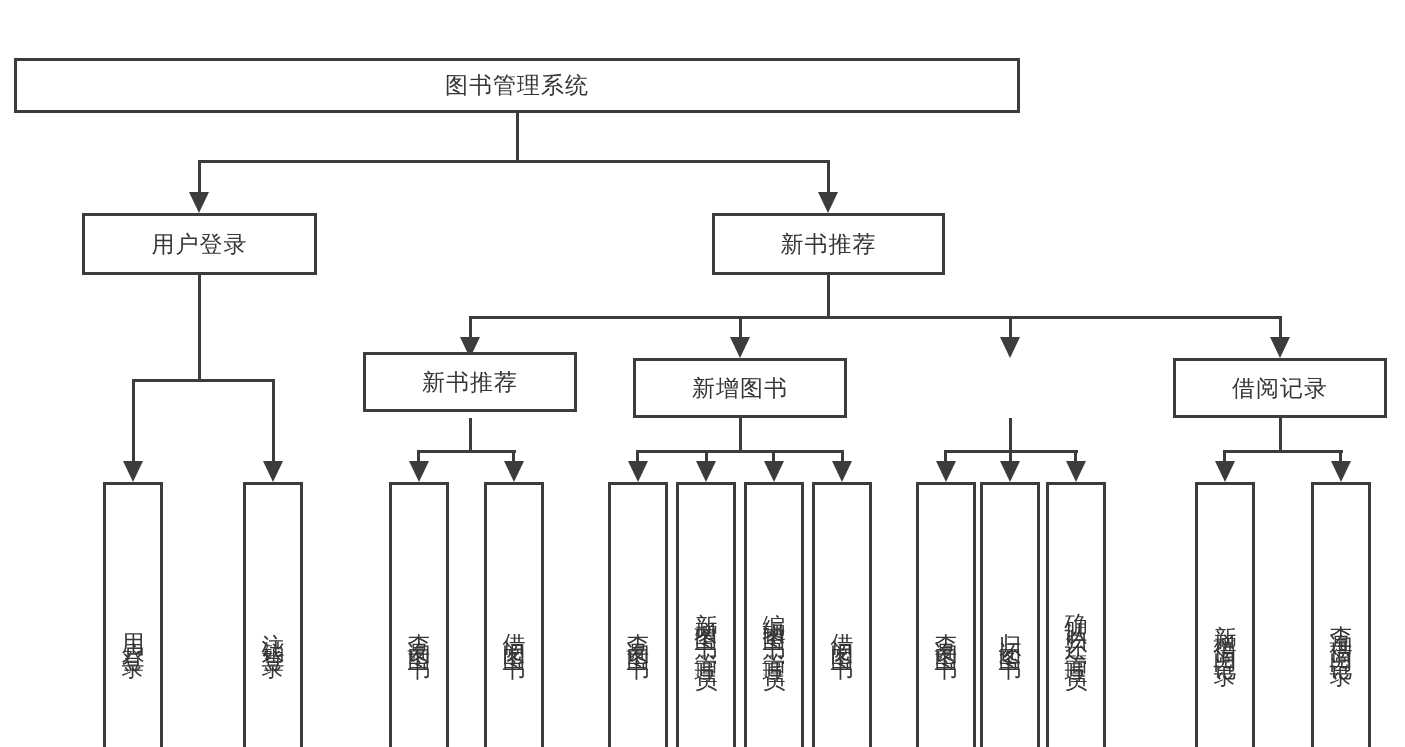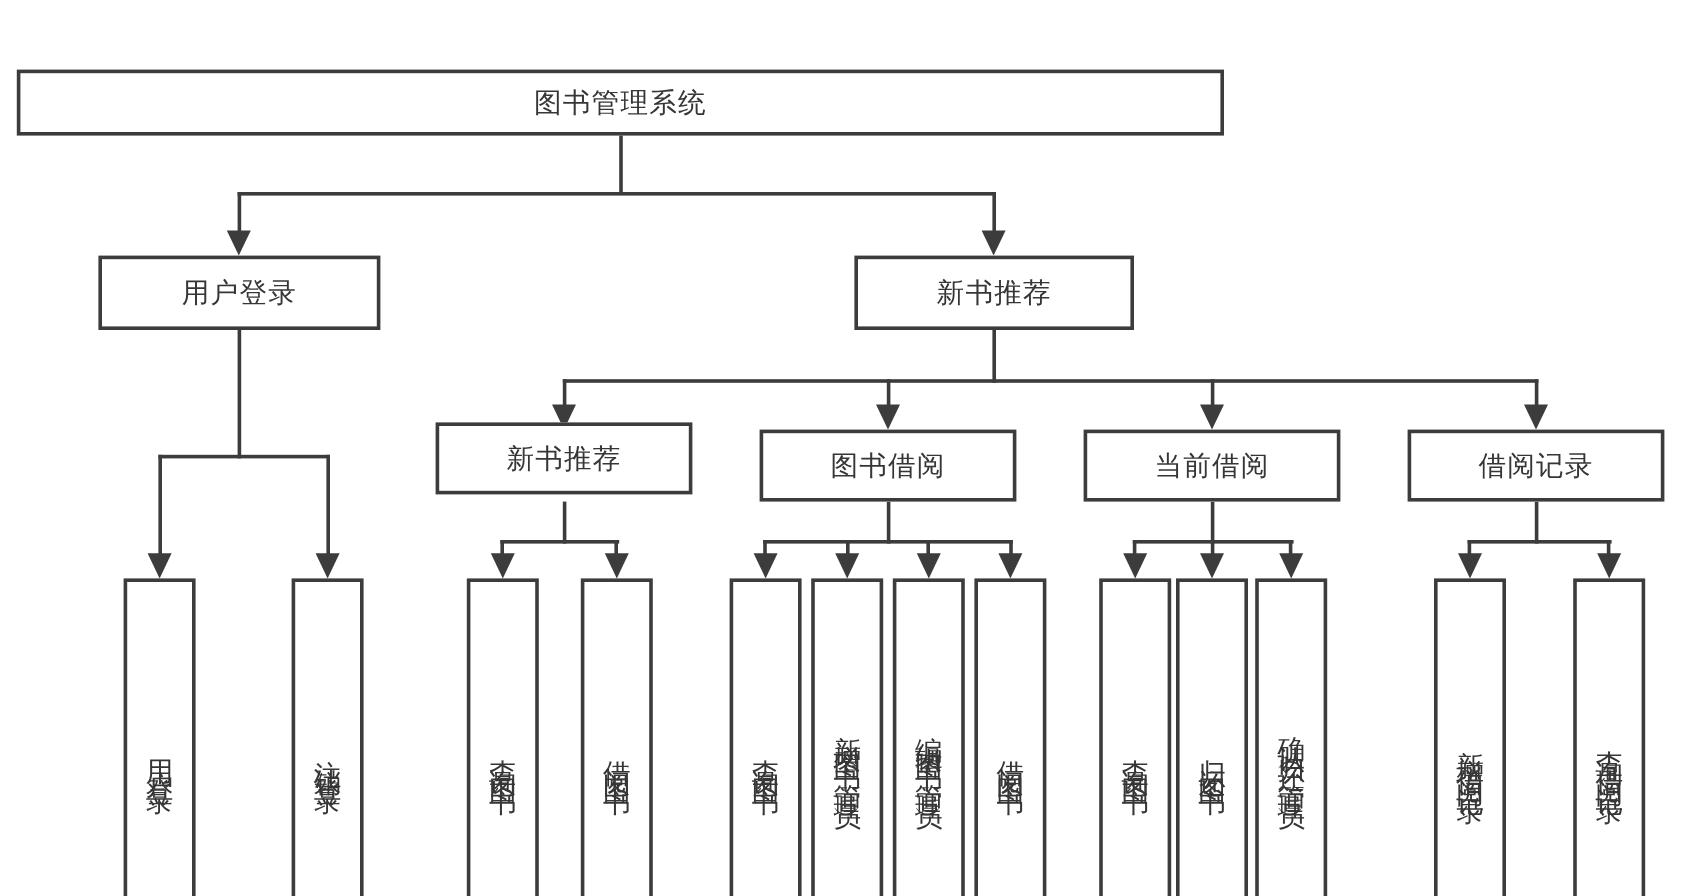--- a/index.html
+++ b/index.html
@@ -104,22 +104,21 @@
   <div class="vline" style="left:469px;top:271px;height:26px"></div>
   <div class="arrow" style="left:460px;top:292px"></div>
   <div class="vline" style="left:739px;top:271px;height:26px"></div>
   <div class="arrow" style="left:730px;top:292px"></div>
   <div class="vline" style="left:1009px;top:271px;height:26px"></div>
   <div class="arrow" style="left:1000px;top:292px"></div>
   <div class="vline" style="left:1279px;top:271px;height:26px"></div>
   <div class="arrow" style="left:1270px;top:292px"></div>
 
   <div class="box" style="left:363px;top:307px;width:214px;height:60px">新书推荐</div>
-  <div class="box" style="left:633px;top:313px;width:214px;height:60px">图书借阅</div>
-  <div class="box" style="left:903px;top:313px;width:214px;height:60px">当前借阅</div>
+  <div class="box" style="left:633px;top:313px;width:214px;height:60px">新增图书</div>
   <div class="box" style="left:1173px;top:313px;width:214px;height:60px">借阅记录</div>
 
   <div class="vline" style="left:469px;top:373px;height:35px"></div>
   <div class="hline" style="left:417px;top:405px;width:99px"></div>
   <div class="vline" style="left:417px;top:405px;height:16px"></div>
   <div class="arrow" style="left:409px;top:416px"></div>
   <div class="vline" style="left:512px;top:405px;height:16px"></div>
   <div class="arrow" style="left:504px;top:416px"></div>
 
   <div class="vline" style="left:739px;top:373px;height:35px"></div>

